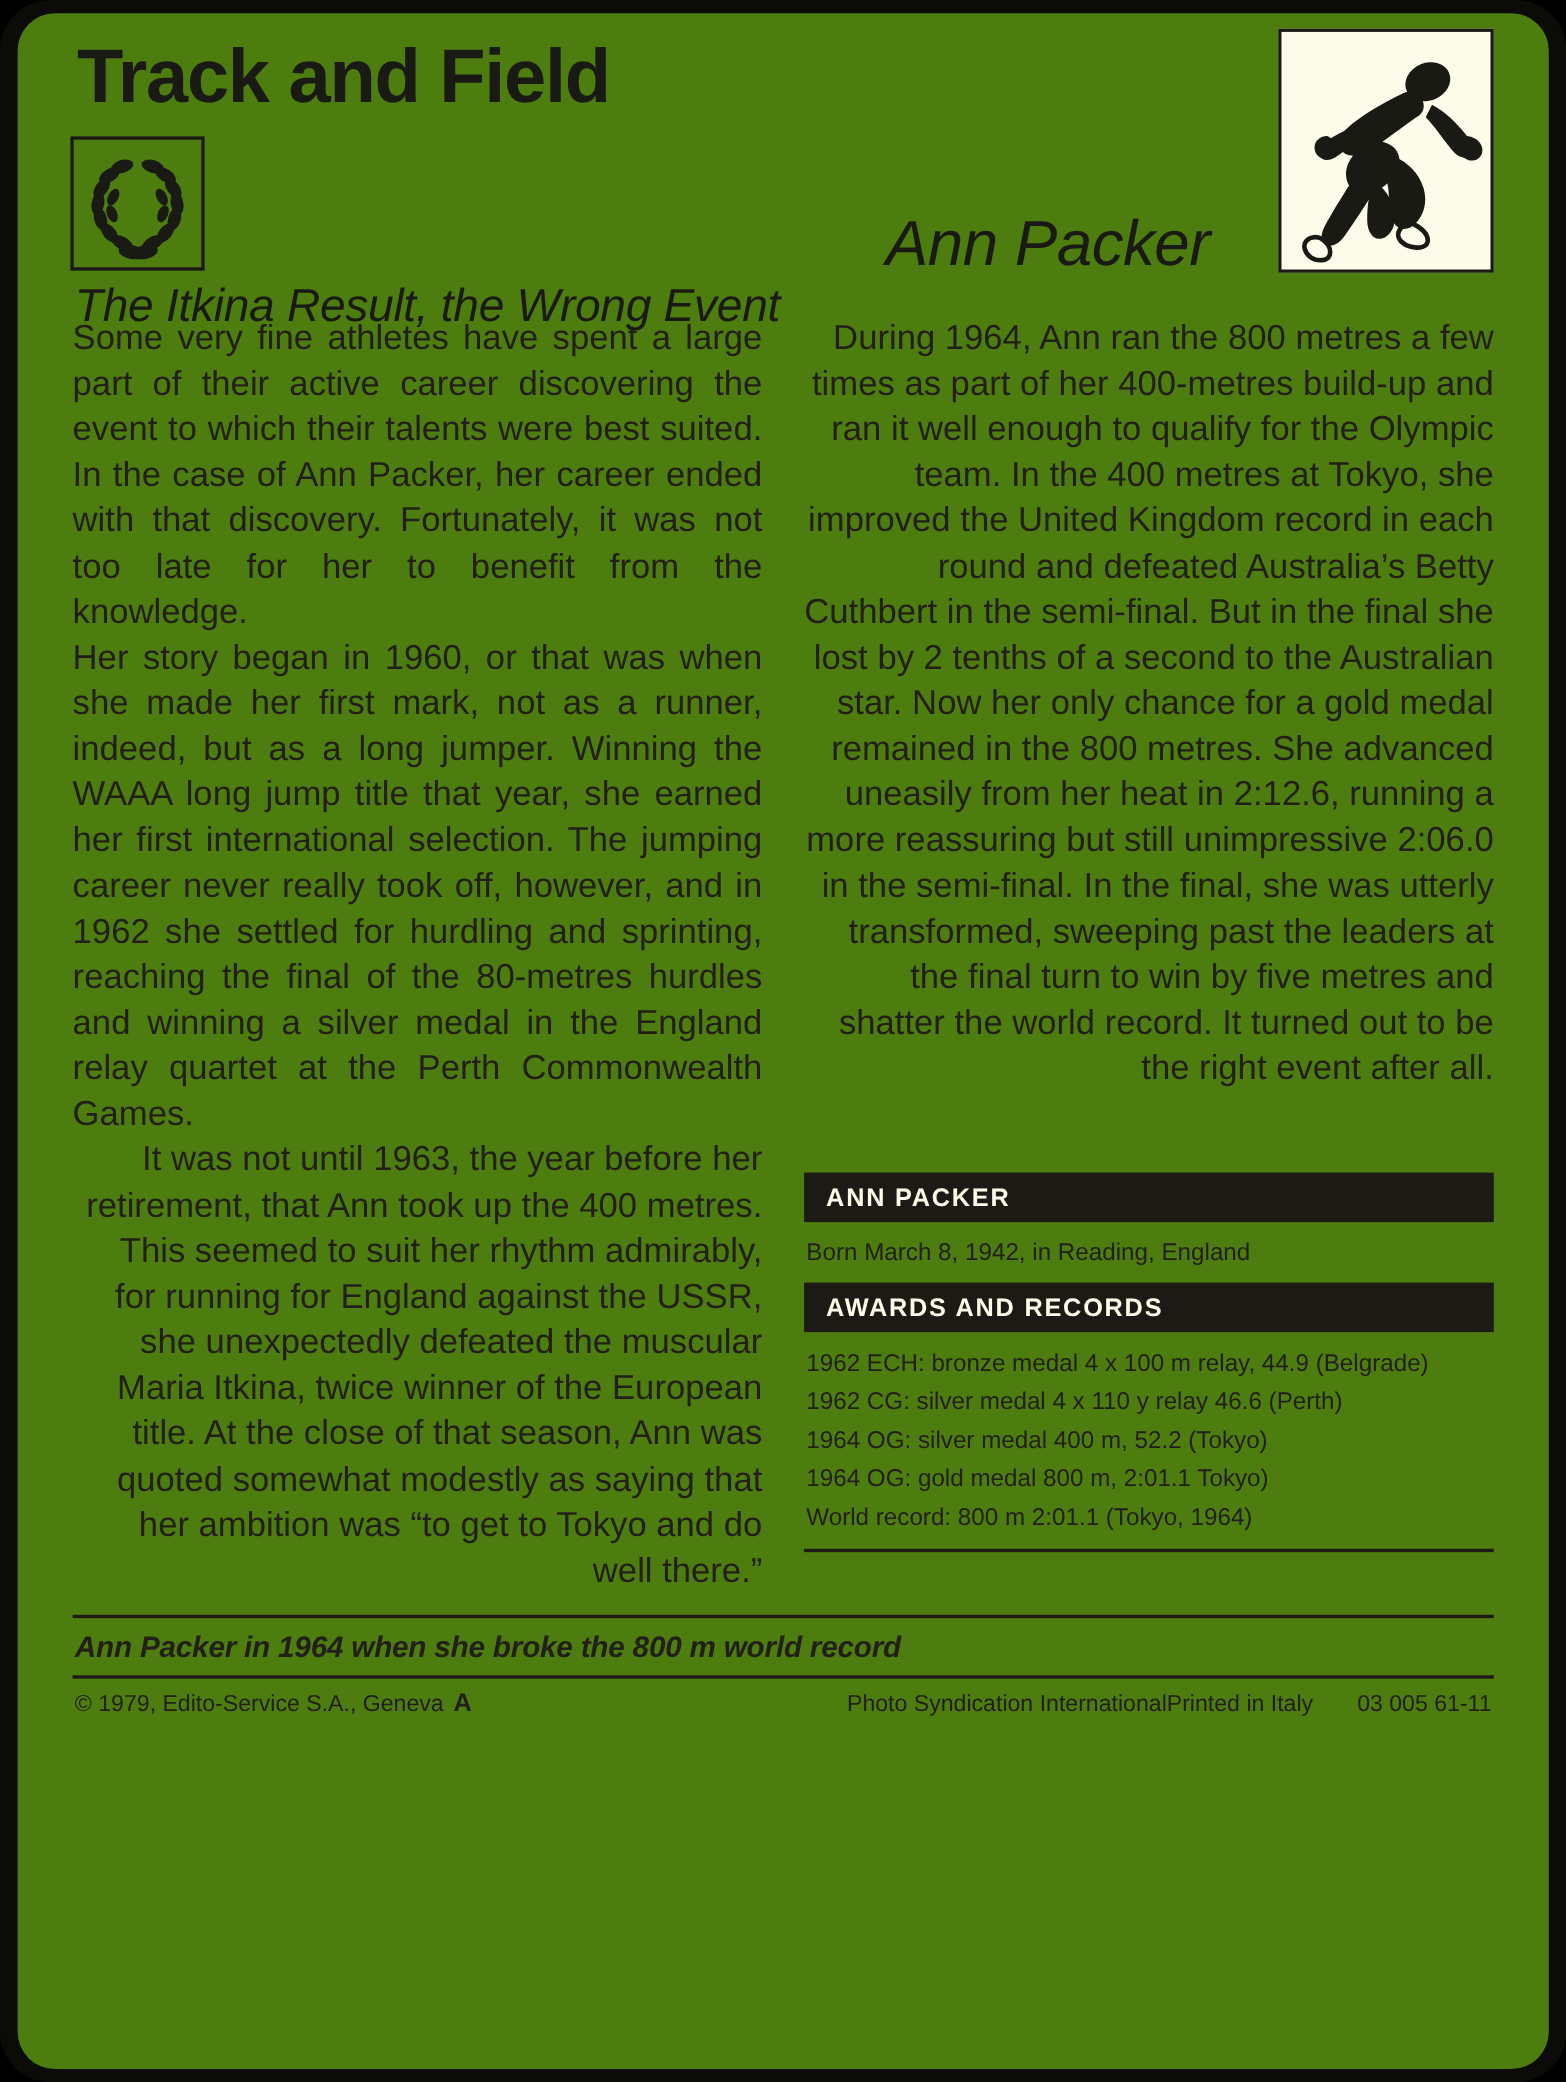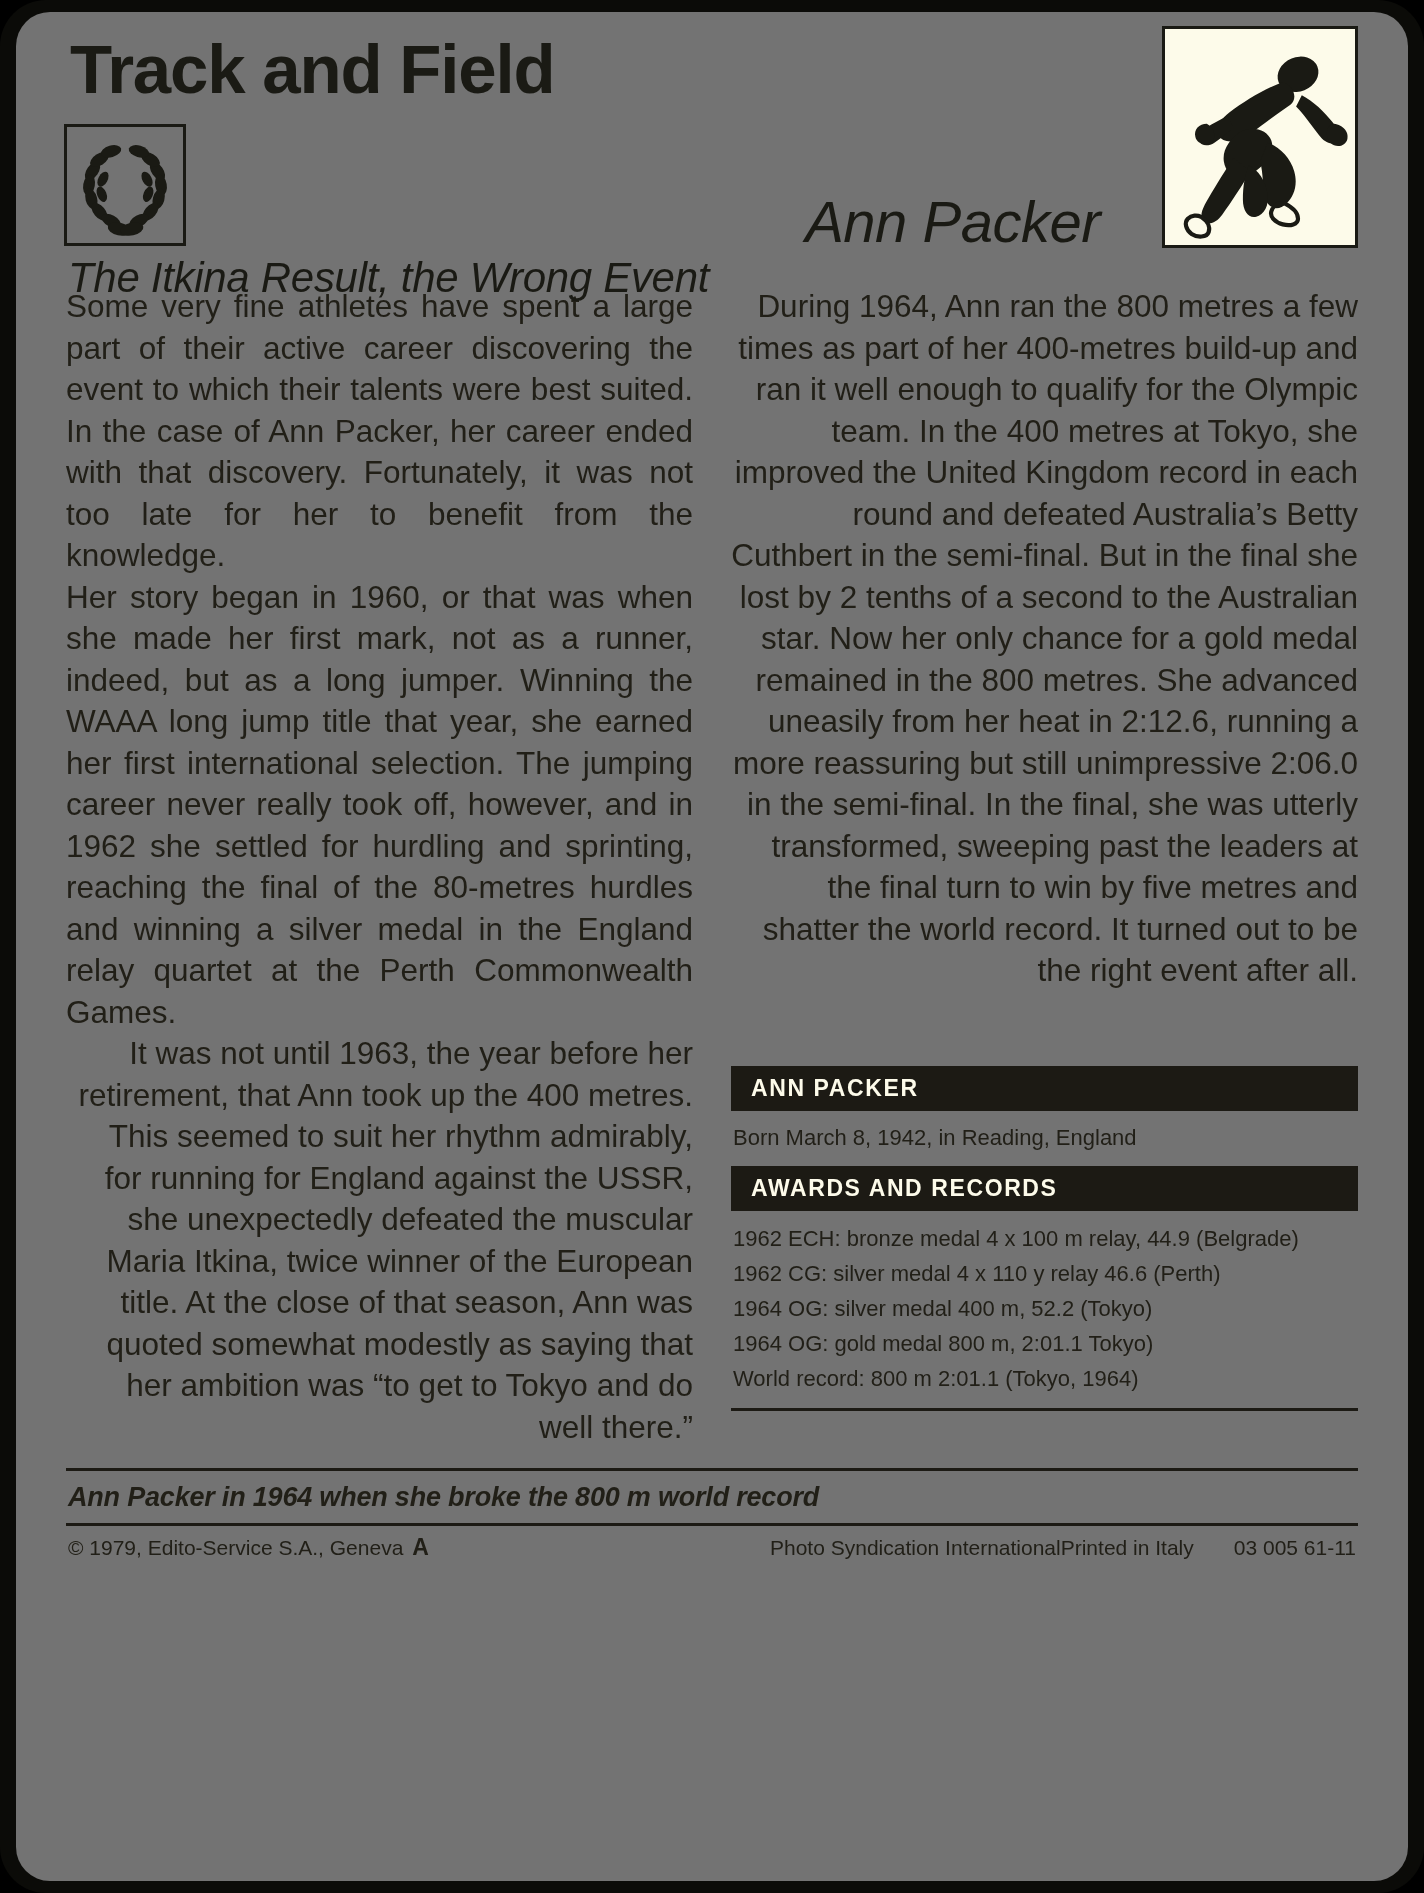--- a/index.html
+++ b/index.html
@@ -22,21 +22,21 @@
     border-radius: 46px;
     overflow: hidden;
     box-sizing: border-box;
   }
   #card-inner {
     position: absolute;
     left: 16px;
     top: 12px;
     width: 1392px;
     height: 1869px;
-    background: #737373;
+    background: #4d7c0f;
     border-radius: 34px;
     box-sizing: border-box;
     padding: 0 42px;
   }
 
   
   #header {
     position: relative;
     height: 268px;
   }

